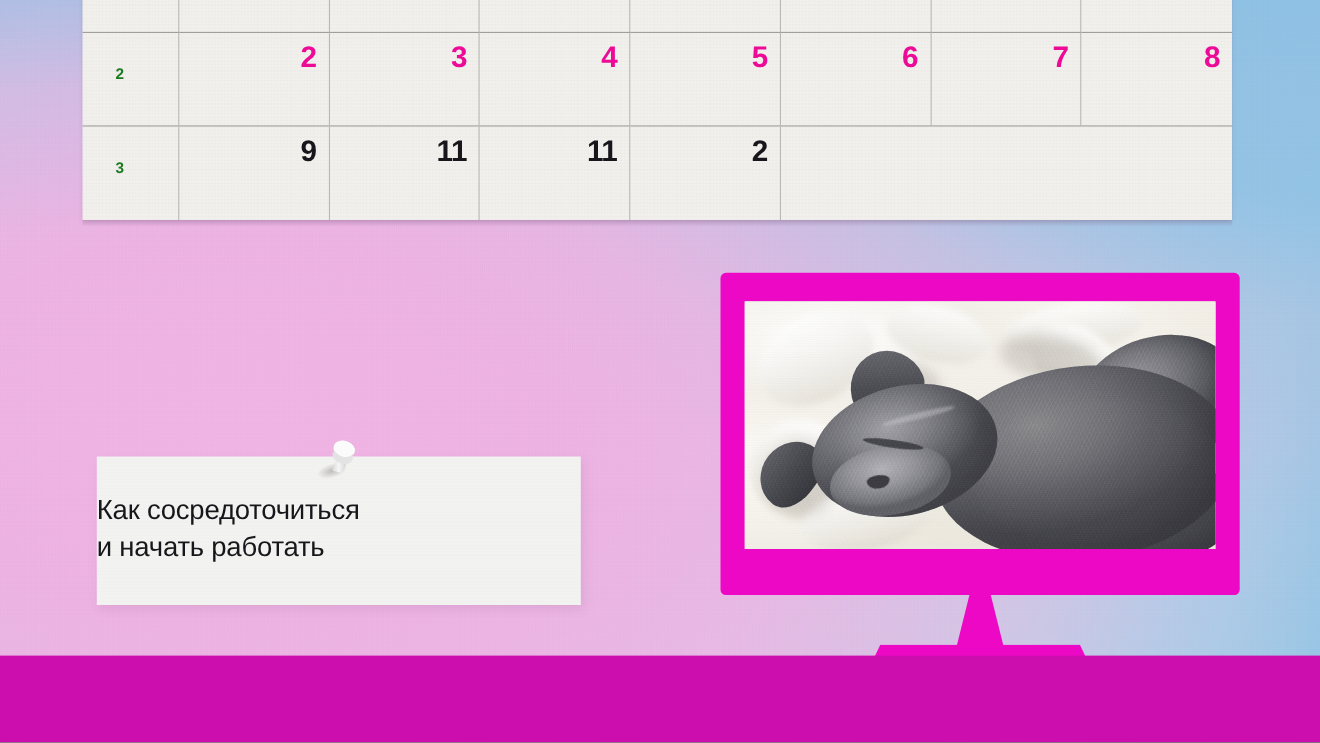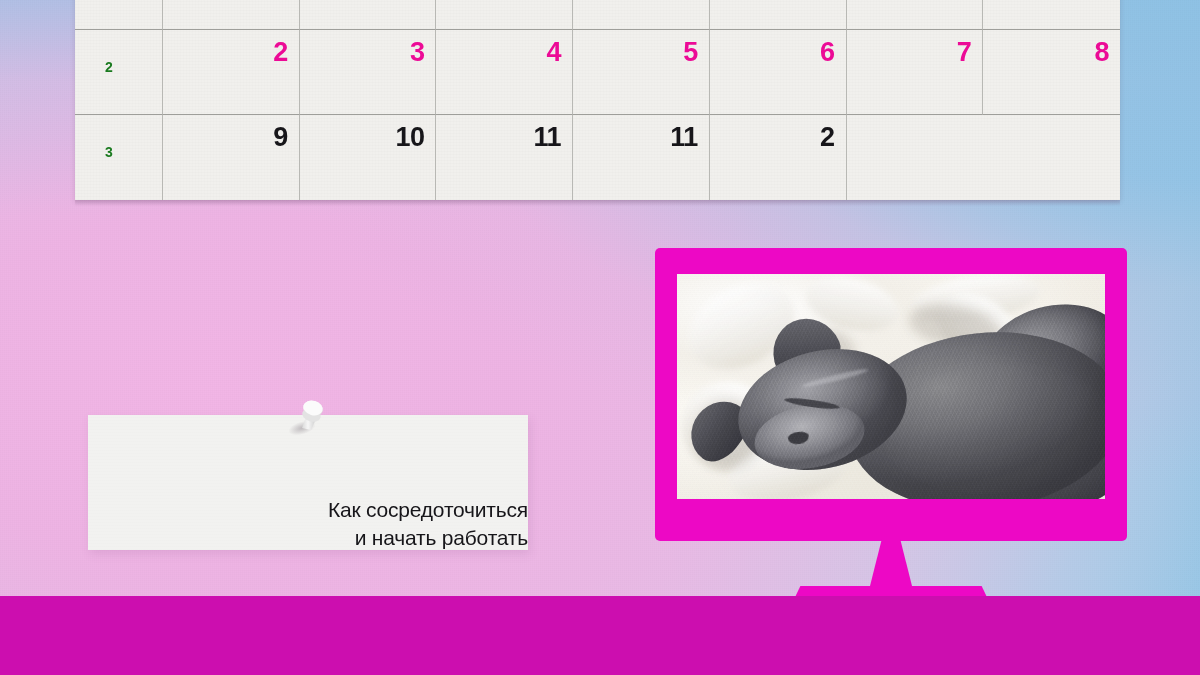--- a/index.html
+++ b/index.html
@@ -140,28 +140,27 @@
     opacity: 0.4;
     pointer-events: none;
     background-image:
       repeating-linear-gradient(0deg, rgba(0,0,0,0.015) 0px, rgba(0,0,0,0.015) 1px, rgba(255,255,255,0.018) 1px, rgba(255,255,255,0.018) 3px);
   }
   #note-text {
     position: absolute;
     left: 0;
     right: 0;
     top: 33px;
-    text-align: right;
-    font-size: 21px;
+    text-align: left;
+    font-size: 25px;
     font-weight: 400;
     line-height: 1.32;
     letter-spacing: -0.2px;
     color: #17161a;
     white-space: pre-line;
-    margin-top: 48px;
   }
 
   
   #pushpin {
     position: absolute;
     left: 287px;
     top: 395px;
     width: 46px;
     height: 46px;
     pointer-events: none;
@@ -404,23 +403,20 @@
         </div>
       <div class="cal-cell last-col">
           <span class="daynum weekend">8</span>
         </div>
 
       <div class="cal-cell wk last-row">
           <span class="weeknum">3</span>
         </div>
       <div class="cal-cell last-row">
           <span class="daynum">9</span>
-        </div>
-      <div class="cal-cell last-row">
-          <span class="daynum">10</span>
         </div>
       <div class="cal-cell last-row">
           <span class="daynum">11</span>
         </div>
       <div class="cal-cell last-row">
           <span class="daynum">11</span>
         </div>
       <div class="cal-cell last-row">
           <span class="daynum">2</span>
         </div>

